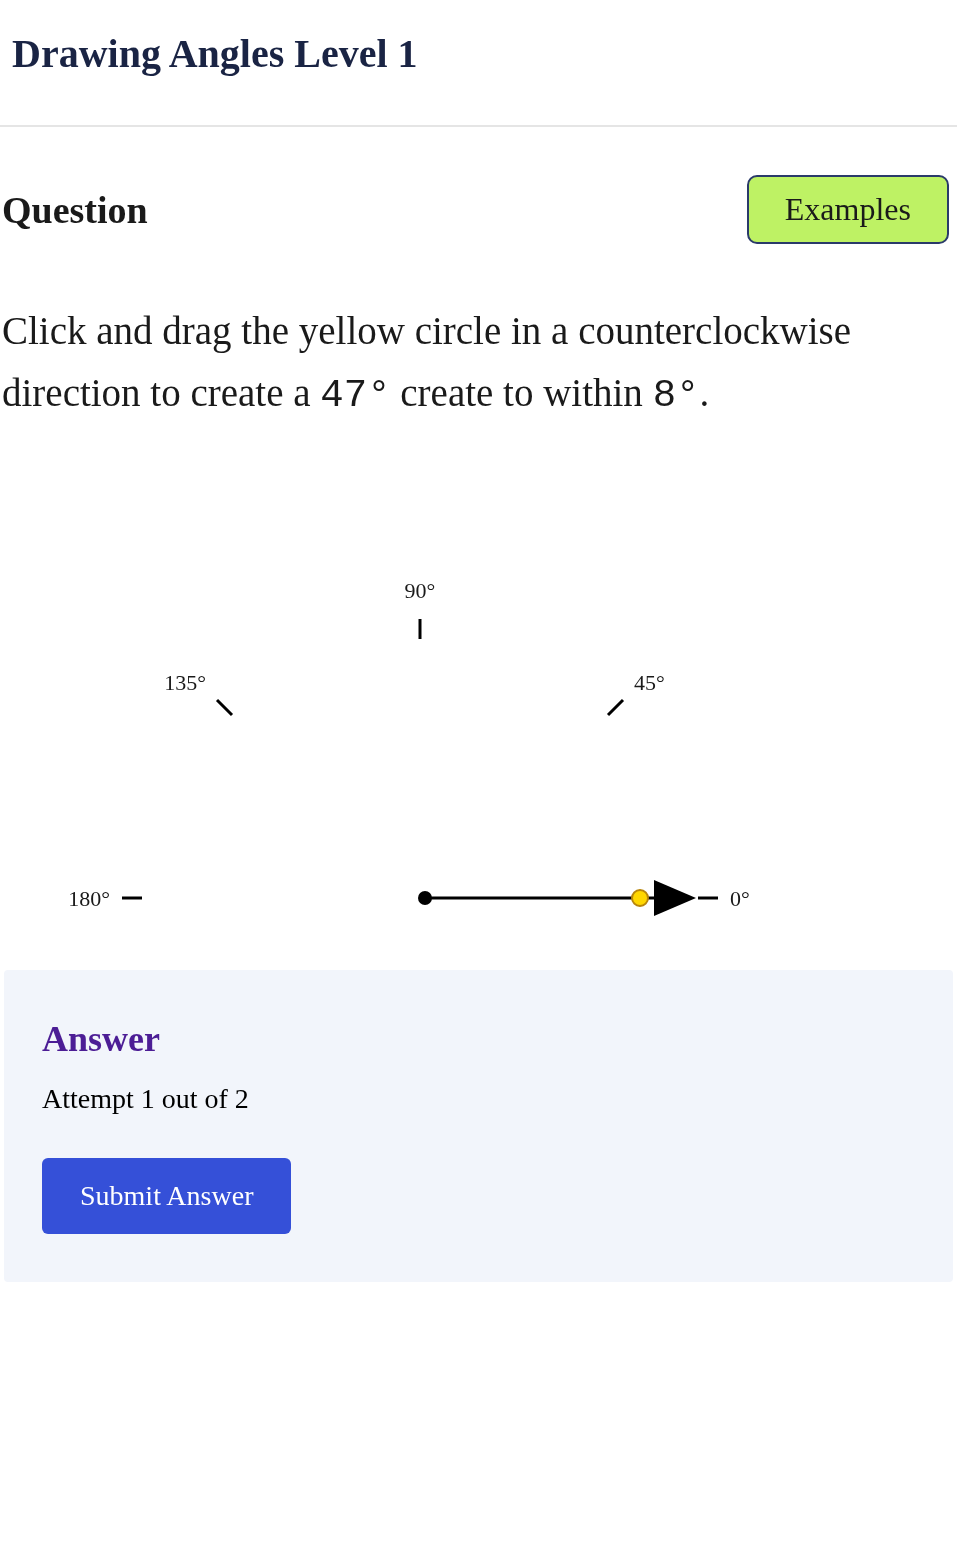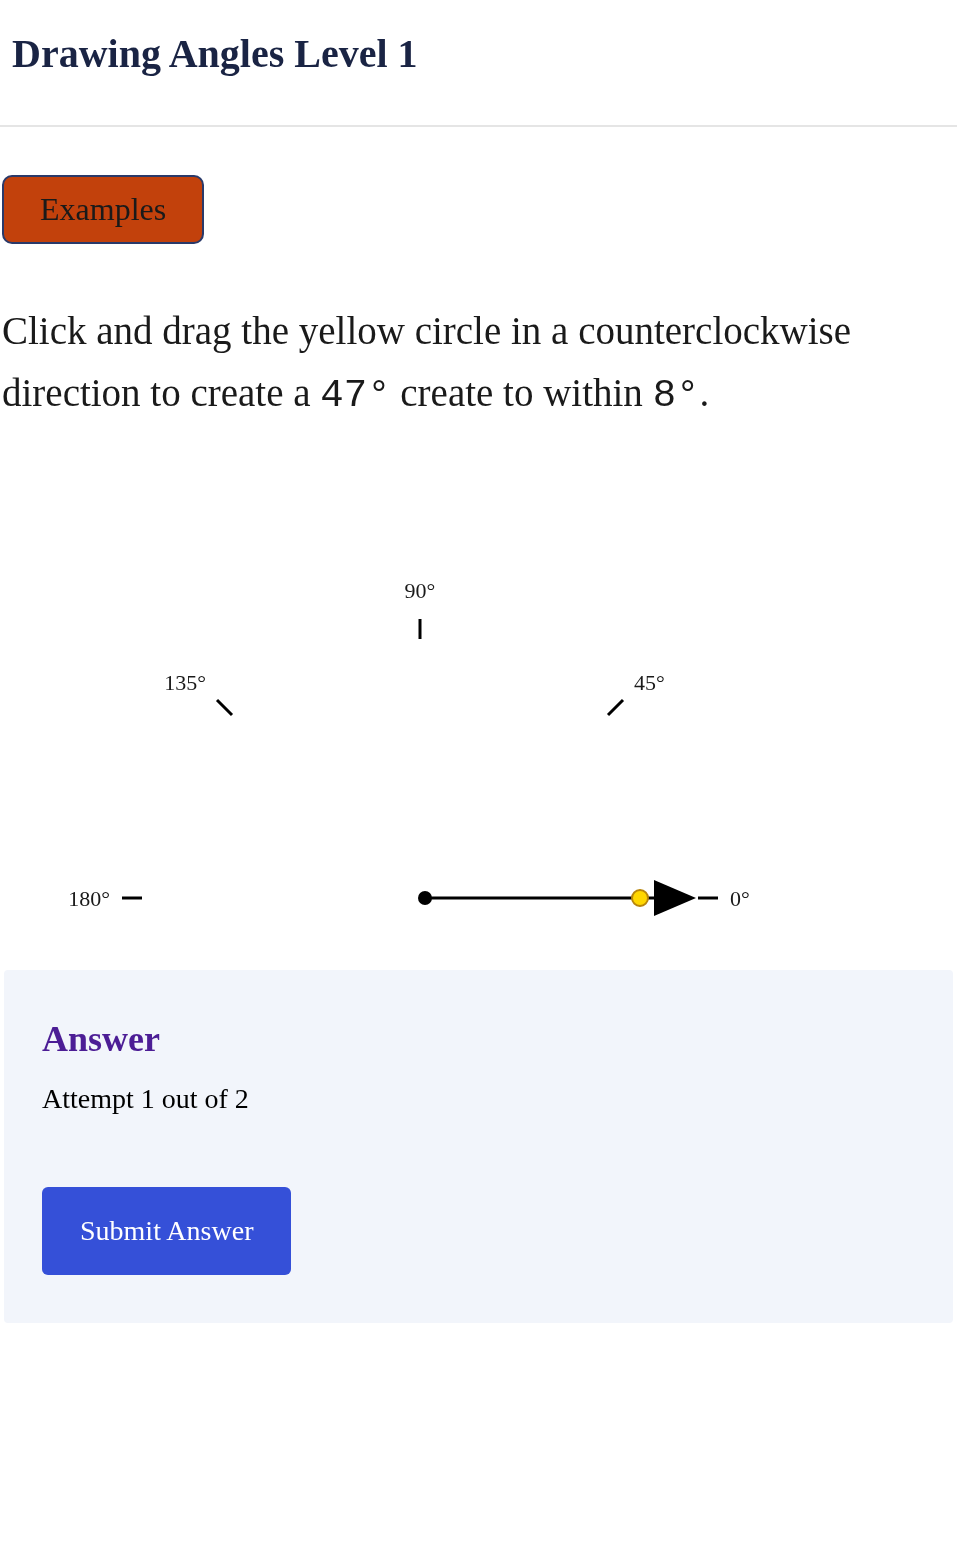--- a/index.html
+++ b/index.html
@@ -33,21 +33,21 @@
     }
     .question-label {
       font-size: 38px;
       font-weight: bold;
       color: #1a1a1a;
       font-family: Georgia, serif;
     }
     .examples-button {
       font-size: 32px;
       padding: 14px 36px;
-      background: #c2410c;
+      background: #bef264;
       border: 2px solid #2a3a6a;
       border-radius: 10px;
       color: #1a1a1a;
       font-family: Georgia, serif;
       cursor: pointer;
     }
     .instruction {
       font-size: 39px;
       line-height: 1.6;
       padding: 56px 2px 0 2px;
@@ -78,25 +78,25 @@
       color: #4c1d95;
       font-family: Georgia, serif;
     }
     .attempt {
       font-size: 28px;
       color: #000000;
       margin-top: 23px;
       font-family: Georgia, serif;
     }
     .submit-button {
-      margin-top: 72px;
+      margin-top: 43px;
       background: #3550d8;
       color: #ffffff;
       font-size: 28px;
-      padding: 28px 38px;
+      padding: 22px 38px;
       border: none;
       border-radius: 6px;
       font-family: Georgia, serif;
       cursor: pointer;
     }
     .tick-label {
       font-family: Georgia, serif;
       font-size: 22px;
       fill: #1a1a1a;
     }
@@ -104,20 +104,21 @@
 </head>
 <body>
 
 <div class="header">
   <h1 class="page-title">Drawing Angles Level 1</h1>
 </div>
 
 <div class="content">
 
   <div class="question-row">
+    <div class="question-label">Question</div>
     <button class="examples-button">Examples</button>
   </div>
 
   <div class="instruction">
     <span>Click and drag the yellow circle in a counterclockwise direction to create a </span><span class="math">47°</span><span> create to within </span><span class="math">8°</span><span>.</span>
   </div>
 
   <div class="diagram-wrap">
     <svg class="diagram" viewBox="0 0 957 440">
 

